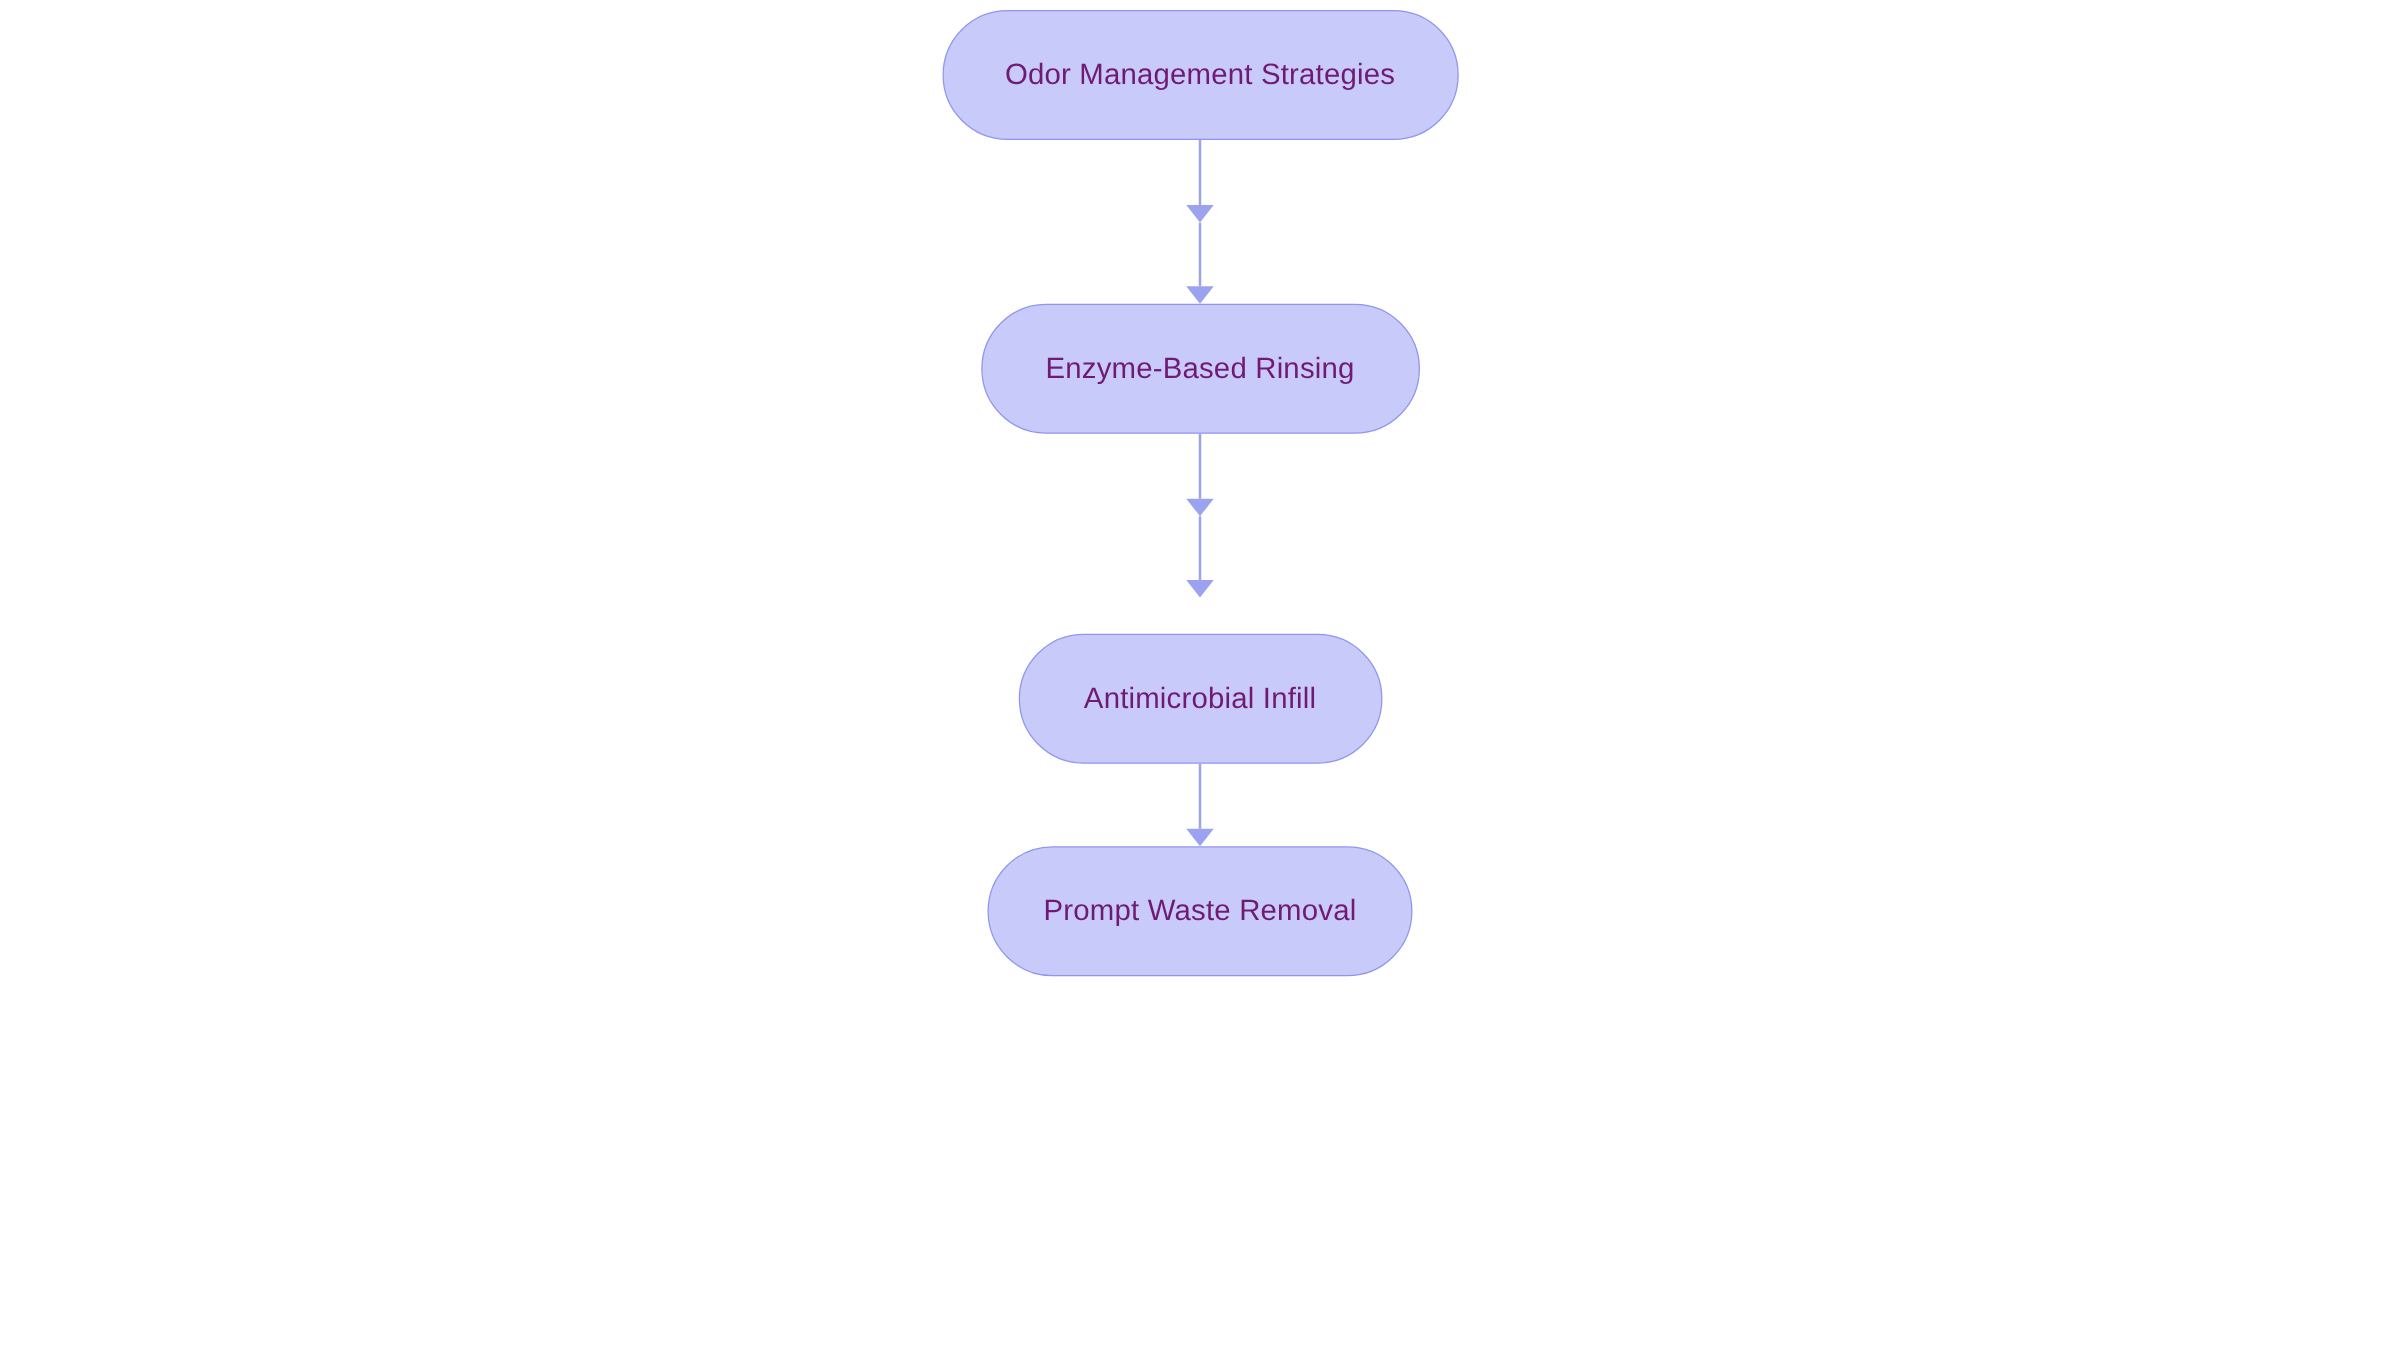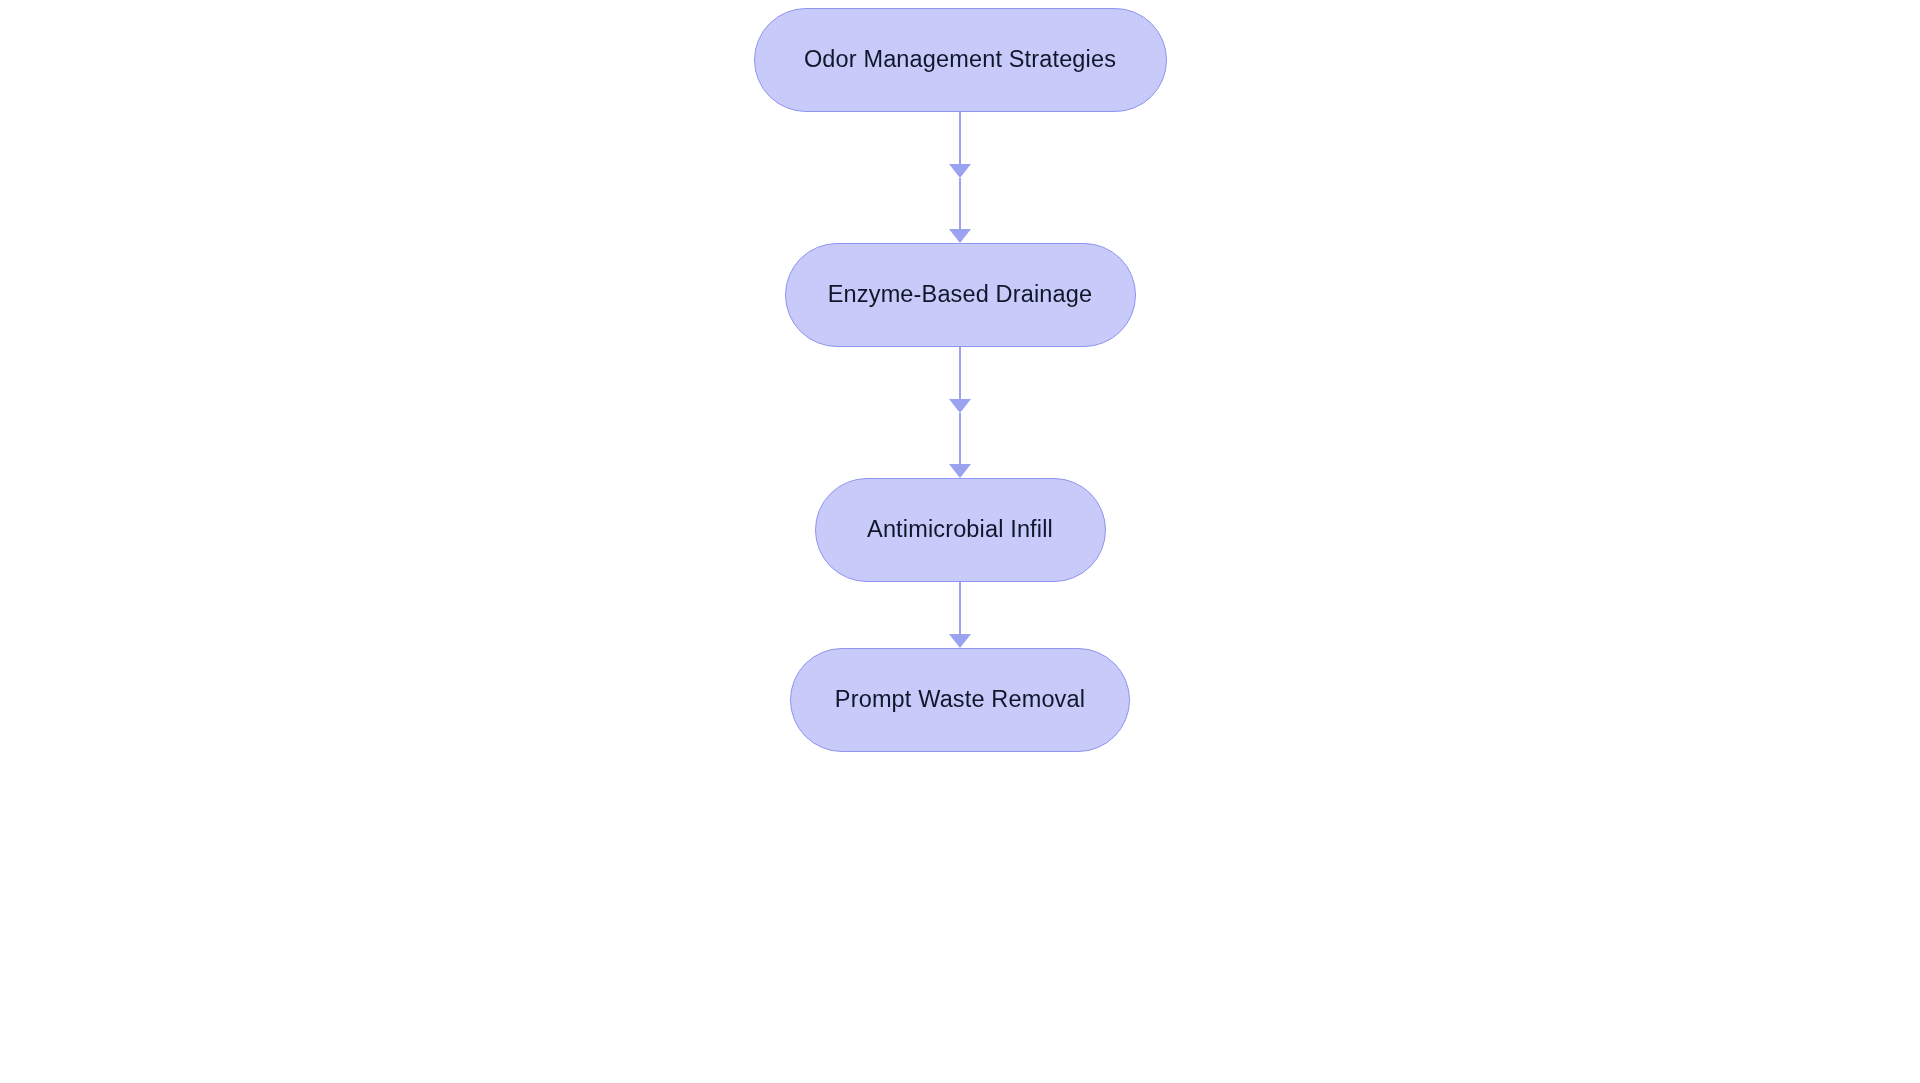--- a/index.html
+++ b/index.html
@@ -40,21 +40,21 @@
     align-items: center;
     justify-content: center;
     background: #c8cafa;
     border: 1.5px solid #9095ee;
     border-radius: 999px;
     height: 104px;
     flex: 0 0 auto;
     user-select: none;
   }
   .flow-node .node-label {
-    color: #0f172a;
+    color: #701a75;
     font-size: 23.5px;
     font-weight: 400;
     letter-spacing: 0.15px;
     line-height: 1;
     white-space: nowrap;
     padding: 0 34px;
   }
 
   
   .flow-connector {
@@ -84,21 +84,21 @@
   .conn-h-2 { height: 65px; }
   .conn-h-3 { height: 66px; }
   .conn-h-4 { height: 65px; }
   .conn-h-5 { height: 66px; }
 
   
   .nw-1 { width: 413px; }
   .nw-2 { width: 287px; }
   .nw-3 { width: 351px; }
   .nw-4 { width: 300px; }
-  .nw-5 { width: 291px; }
+  .nw-5 { width: 291px; margin-top: 29px; }
   .nw-6 { width: 340px; }
 
   .spacer-top { height: 8px; flex: 0 0 auto; }
 </style>
 </head>
 <body>
 
 <div id="flowchart-canvas">
   <div class="flow-column">
 
@@ -113,21 +113,21 @@
       <div class="conn-arrowhead"></div>
     </div>
 
 
     <div class="flow-connector conn-h-2">
       <div class="conn-line"></div>
       <div class="conn-arrowhead"></div>
     </div>
 
     <div class="flow-node nw-3">
-      <span class="node-label">Enzyme-Based Drainage</span>
+      <span class="node-label">Enzyme-Based Rinsing</span>
     </div>
 
     <div class="flow-connector conn-h-3">
       <div class="conn-line"></div>
       <div class="conn-arrowhead"></div>
     </div>
 
 
     <div class="flow-connector conn-h-4">
       <div class="conn-line"></div>

